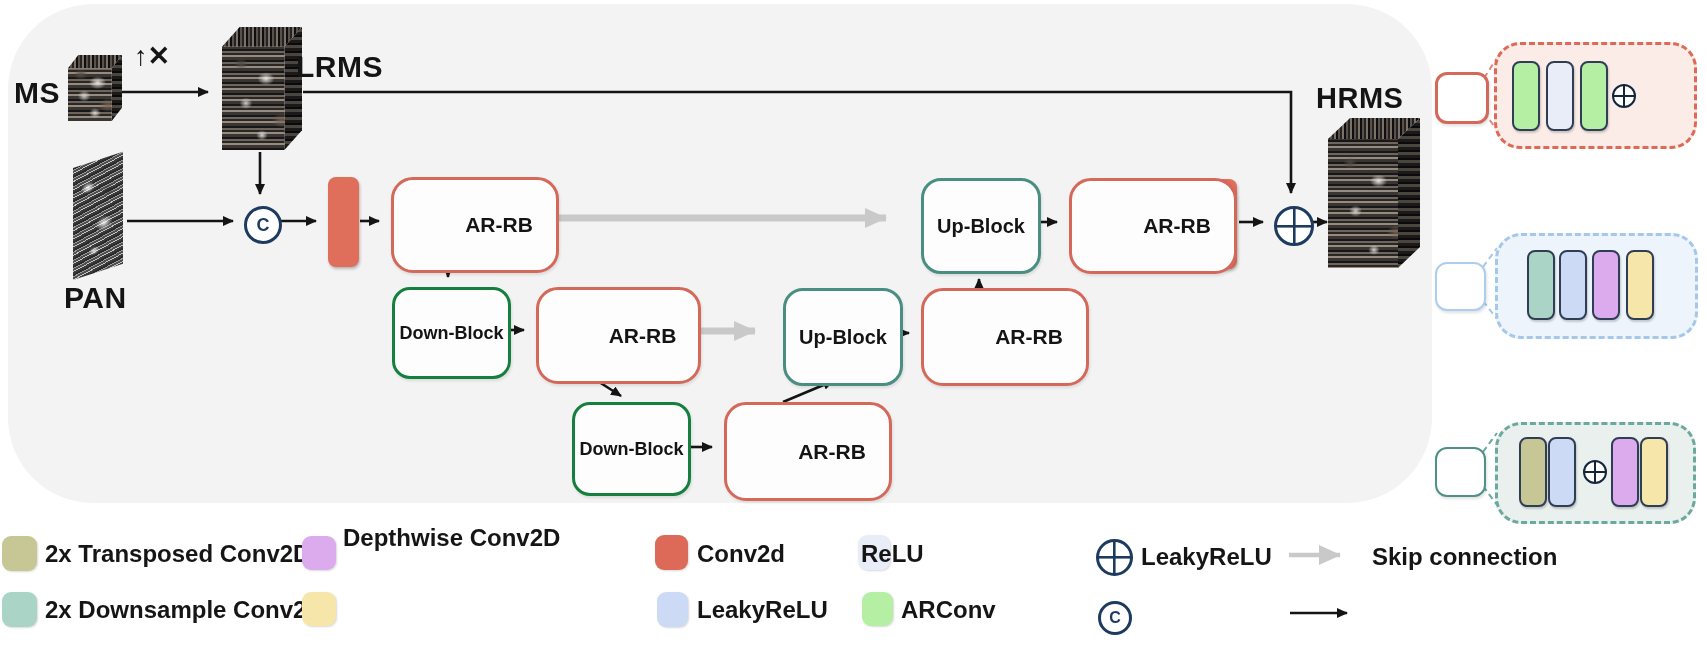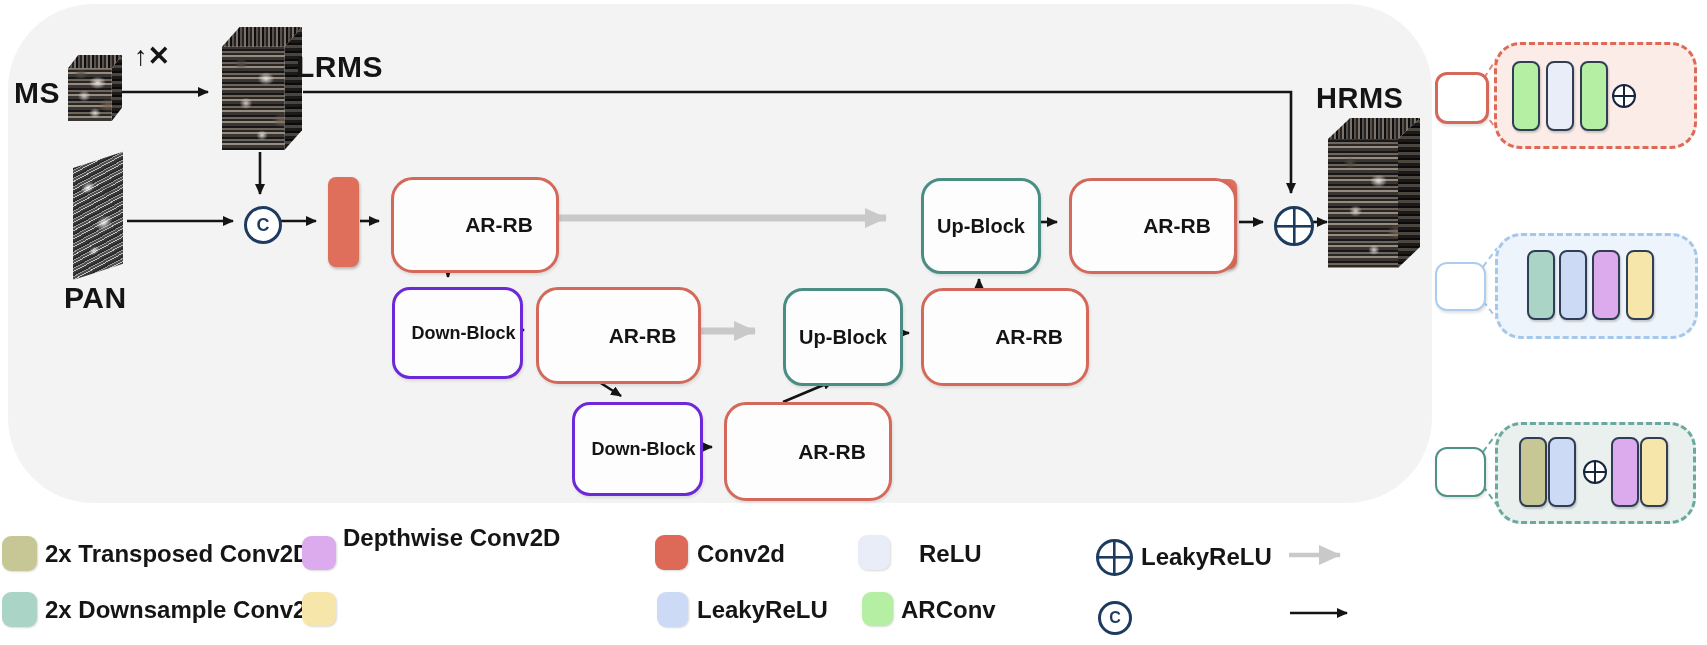--- a/index.html
+++ b/index.html
@@ -3,21 +3,21 @@
 <meta charset="utf-8">
 <style>
   html,body{margin:0;padding:0;background:#ffffff;}
   .stage{position:relative;width:1707px;height:645px;background:#fff;overflow:hidden;
          font-family:"Liberation Sans",sans-serif;color:#141414;}
   .canvas{position:absolute;left:8px;top:4px;width:1424px;height:499px;border-radius:85px;z-index:1;}
   svg.wires{position:absolute;left:0;top:0;width:1707px;height:645px;z-index:2;pointer-events:none;}
   .node{position:absolute;z-index:3;display:flex;align-items:center;justify-content:center;
         background:#fdfdfd;font-weight:700;box-shadow:1px 2px 3px rgba(0,0,0,0.10);}
   .r-node{border:3px solid #d4695a;border-radius:22px;font-size:21px;padding-left:48px;}
-  .b-node{border:3px solid #6d28d9;border-radius:18px;font-size:18px;padding-left:12px;}
+  .b-node{border:3px solid #15803d;border-radius:18px;font-size:18px;}
   .t-node{border:3px solid #4a8e83;border-radius:20px;font-size:20px;}
   .bar{position:absolute;z-index:3;border-radius:8px;box-shadow:1px 2px 3px rgba(0,0,0,0.25);}
   .circ{position:absolute;z-index:4;border-radius:50%;background:#fff;display:flex;align-items:center;justify-content:center;}
   .c-node{border:3px solid #1d3a5f;font-weight:700;color:#1d3a5f;font-size:18px;}
   .plus{border:3px solid #1d3a5f;
     background:linear-gradient(#1d3a5f,#1d3a5f) center/100% 2.6px no-repeat,
                linear-gradient(#1d3a5f,#1d3a5f) center/2.6px 100% no-repeat,#fff;}
   .plus-sm{border:2.5px solid #15253c;
     background:linear-gradient(#15253c,#15253c) center/100% 2.2px no-repeat,
                linear-gradient(#15253c,#15253c) center/2.2px 100% no-repeat,#fff;}
@@ -217,24 +217,25 @@
   <div class="sw" style="left: 302px; top: 536px; width: 34px; height: 34px; background: rgb(220, 171, 238);"></div>
   <div class="leglabel" style="left:343px;top:522px;">Depthwise Conv2D</div>
   <div class="sw" style="left: 302px; top: 592px; width: 34px; height: 34px; background: rgb(246, 230, 169);"></div>
 
   <div class="sw" style="left: 655px; top: 535px; width: 33px; height: 35px; background: rgb(221, 106, 88);"></div>
   <div class="leglabel" style="left:697px;top:538px;">Conv2d</div>
   <div class="sw" style="left: 657px; top: 592px; width: 31px; height: 35px; background: rgb(204, 218, 245);"></div>
   <div class="leglabel" style="left:697px;top:594px;">LeakyReLU</div>
 
   <div class="sw" style="left: 858px; top: 535px; width: 32px; height: 35px; background: rgb(233, 237, 248);"></div>
-  <div class="leglabel" style="left:919px;top:538px;">ReLU</div>
+  <div class="leglabel" style="left:861px;top:538px;">ReLU</div>
   <div class="sw" style="left: 862px; top: 592px; width: 31px; height: 34px; background: rgb(180, 239, 164);"></div>
   <div class="leglabel" style="left:901px;top:594px;">ARConv</div>
 
   <div class="circ plus" style="left:1096px;top:539px;width:31px;height:31px;"></div>
   <div class="leglabel" style="left:1141px;top:541px;">LeakyReLU</div>
   <div class="circ c-node" style="left:1098px;top:601px;width:28px;height:28px;font-size:16px;">
     <span>C</span>
   </div>
 
+  <div class="leglabel" style="left:1372px;top:541px;">Skip connection</div>
 
 </div>
 
 </body></html>

